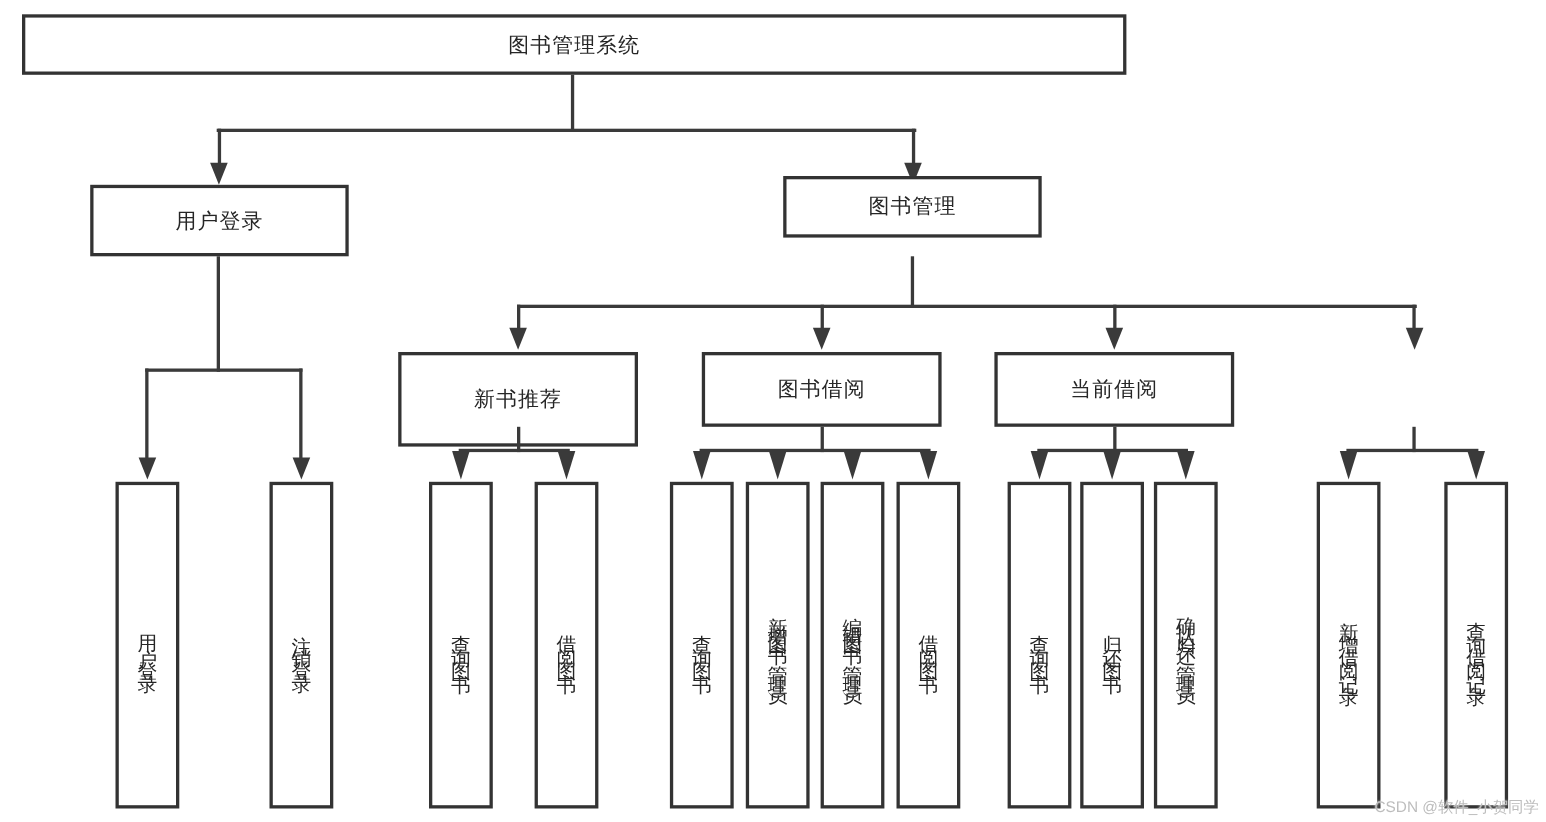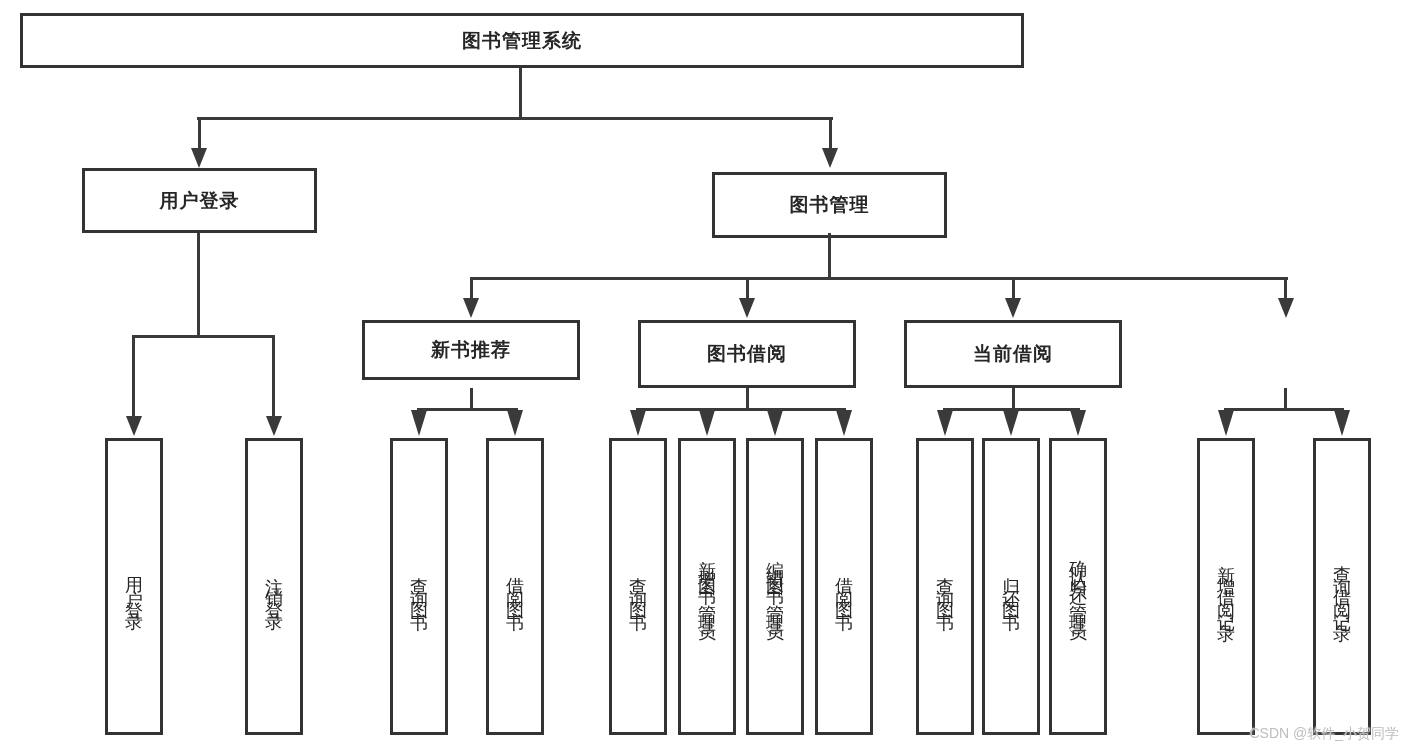--- a/index.html
+++ b/index.html
@@ -22,21 +22,20 @@
     box-sizing:border-box;
     border:3px solid var(--border);
     background:#ffffff;
     display:flex;align-items:center;justify-content:center;
   }
   .box .hlabel{
     font-size:19px;
     letter-spacing:1px;
     color:var(--text);
     white-space:nowrap;
-    font-weight:bold;
   }
   .vbox{
     position:absolute;
     box-sizing:border-box;
     border:3px solid var(--border);
     background:#ffffff;
     display:flex;align-items:center;justify-content:center;
   }
   .vbox .vlabel{
     writing-mode:vertical-rl;
@@ -78,21 +77,21 @@
   <div class="line" style="left:519px;top:68px;width:3px;height:52px;"></div>
   <div class="line" style="left:197px;top:117px;width:636px;height:3px;"></div>
   <div class="line" style="left:198px;top:117px;width:3px;height:33px;"></div>
   <div class="arrow a20" style="left:191px;top:148px;"></div>
   <div class="line" style="left:829px;top:117px;width:3px;height:33px;"></div>
   <div class="arrow a20" style="left:822px;top:148px;"></div>
 
   <div class="box" style="left:82px;top:168px;width:235px;height:65px;">
     <span class="hlabel">用户登录</span>
   </div>
-  <div class="box" style="left:712px;top:172px;width:235px;height:66px;">
+  <div class="box" style="left:712px;top:160px;width:235px;height:56px;">
     <span class="hlabel">图书管理</span>
   </div>
 
   <div class="line" style="left:197px;top:233px;width:3px;height:105px;"></div>
   <div class="line" style="left:132px;top:335px;width:143px;height:3px;"></div>
   <div class="line" style="left:132px;top:335px;width:3px;height:83px;"></div>
   <div class="arrow a20" style="left:126px;top:416px;"></div>
   <div class="line" style="left:272px;top:335px;width:3px;height:83px;"></div>
   <div class="arrow a20" style="left:266px;top:416px;"></div>
 
@@ -100,21 +99,21 @@
   <div class="line" style="left:470px;top:277px;width:818px;height:3px;"></div>
   <div class="line" style="left:470px;top:277px;width:3px;height:23px;"></div>
   <div class="arrow a20" style="left:463px;top:298px;"></div>
   <div class="line" style="left:746px;top:277px;width:3px;height:23px;"></div>
   <div class="arrow a20" style="left:739px;top:298px;"></div>
   <div class="line" style="left:1012px;top:277px;width:3px;height:23px;"></div>
   <div class="arrow a20" style="left:1005px;top:298px;"></div>
   <div class="line" style="left:1284px;top:277px;width:3px;height:23px;"></div>
   <div class="arrow a20" style="left:1278px;top:298px;"></div>
 
-  <div class="box" style="left:362px;top:320px;width:218px;height:60px;">
+  <div class="box" style="left:362px;top:320px;width:218px;height:86px;">
     <span class="hlabel">新书推荐</span>
   </div>
   <div class="box" style="left:638px;top:320px;width:218px;height:68px;">
     <span class="hlabel">图书借阅</span>
   </div>
   <div class="box" style="left:904px;top:320px;width:218px;height:68px;">
     <span class="hlabel">当前借阅</span>
   </div>
 
   <div class="line" style="left:470px;top:388px;width:3px;height:23px;"></div>

